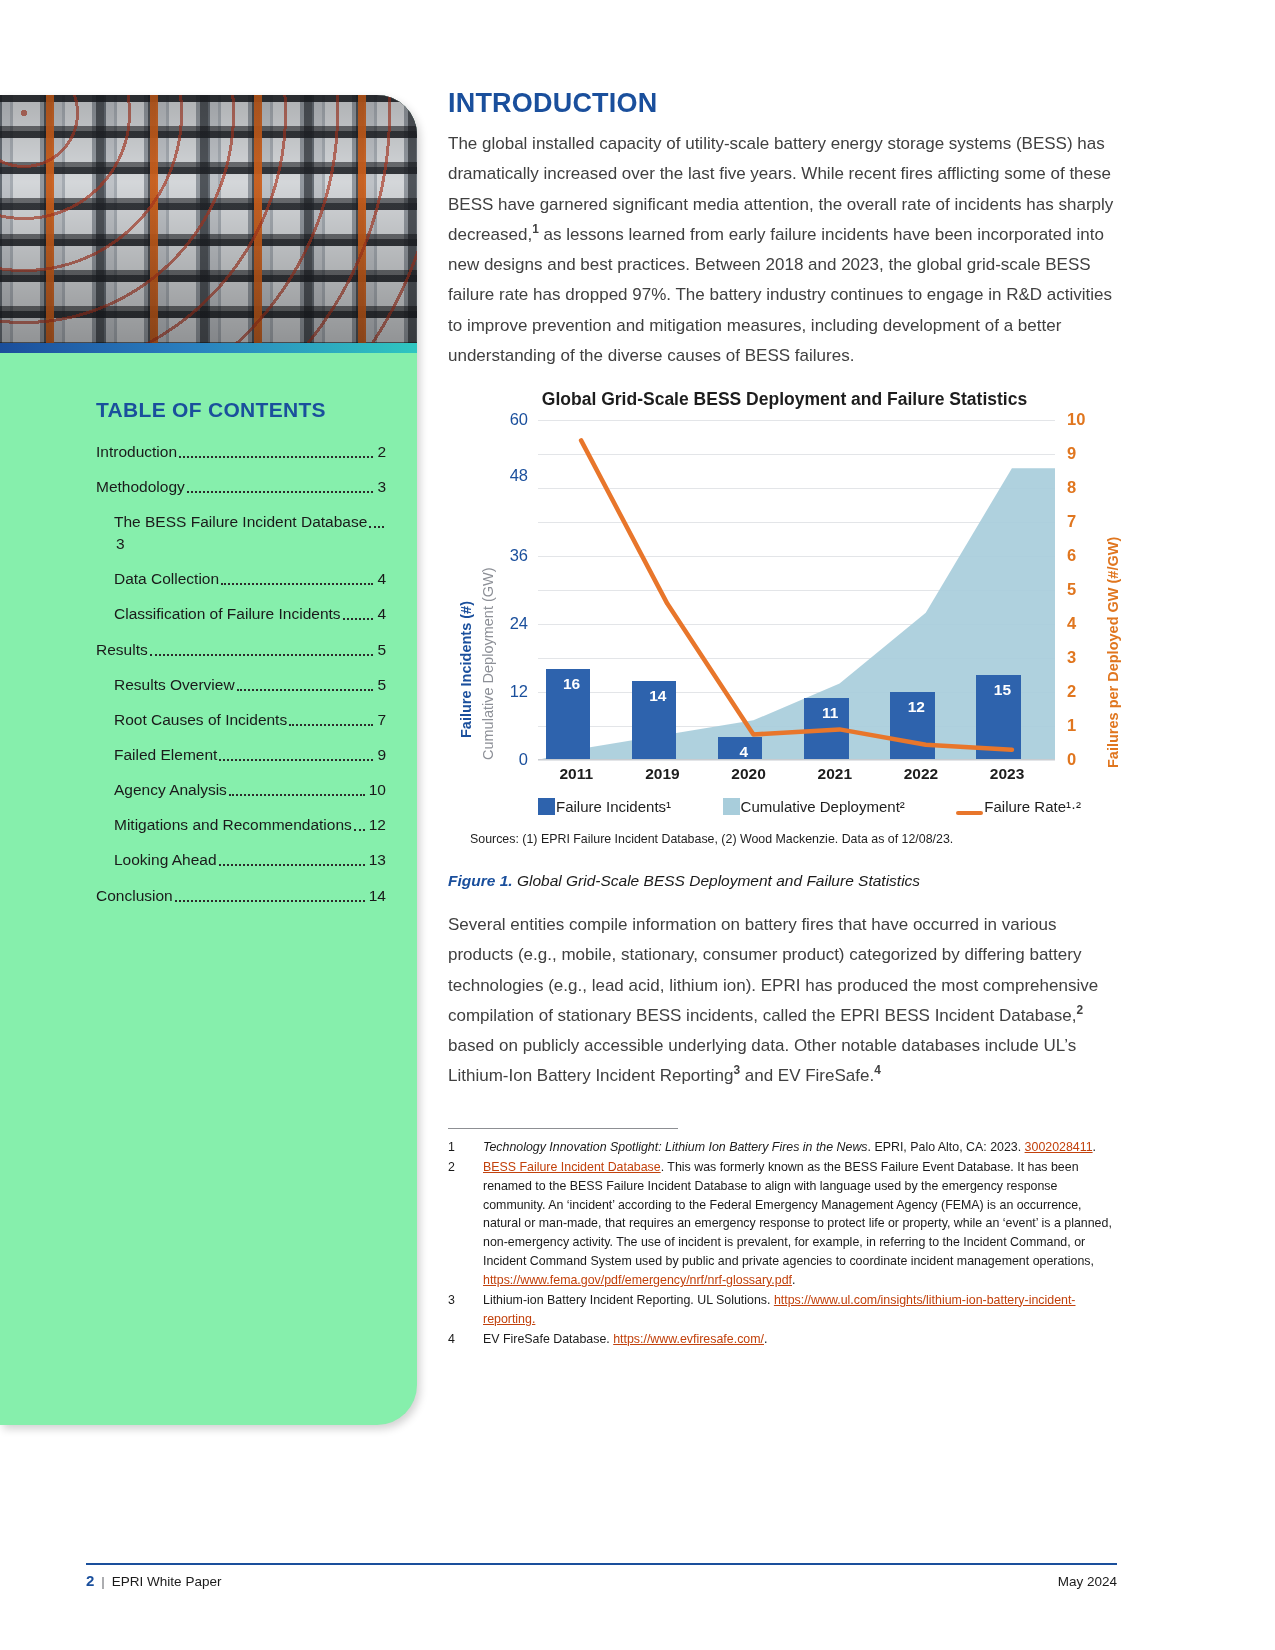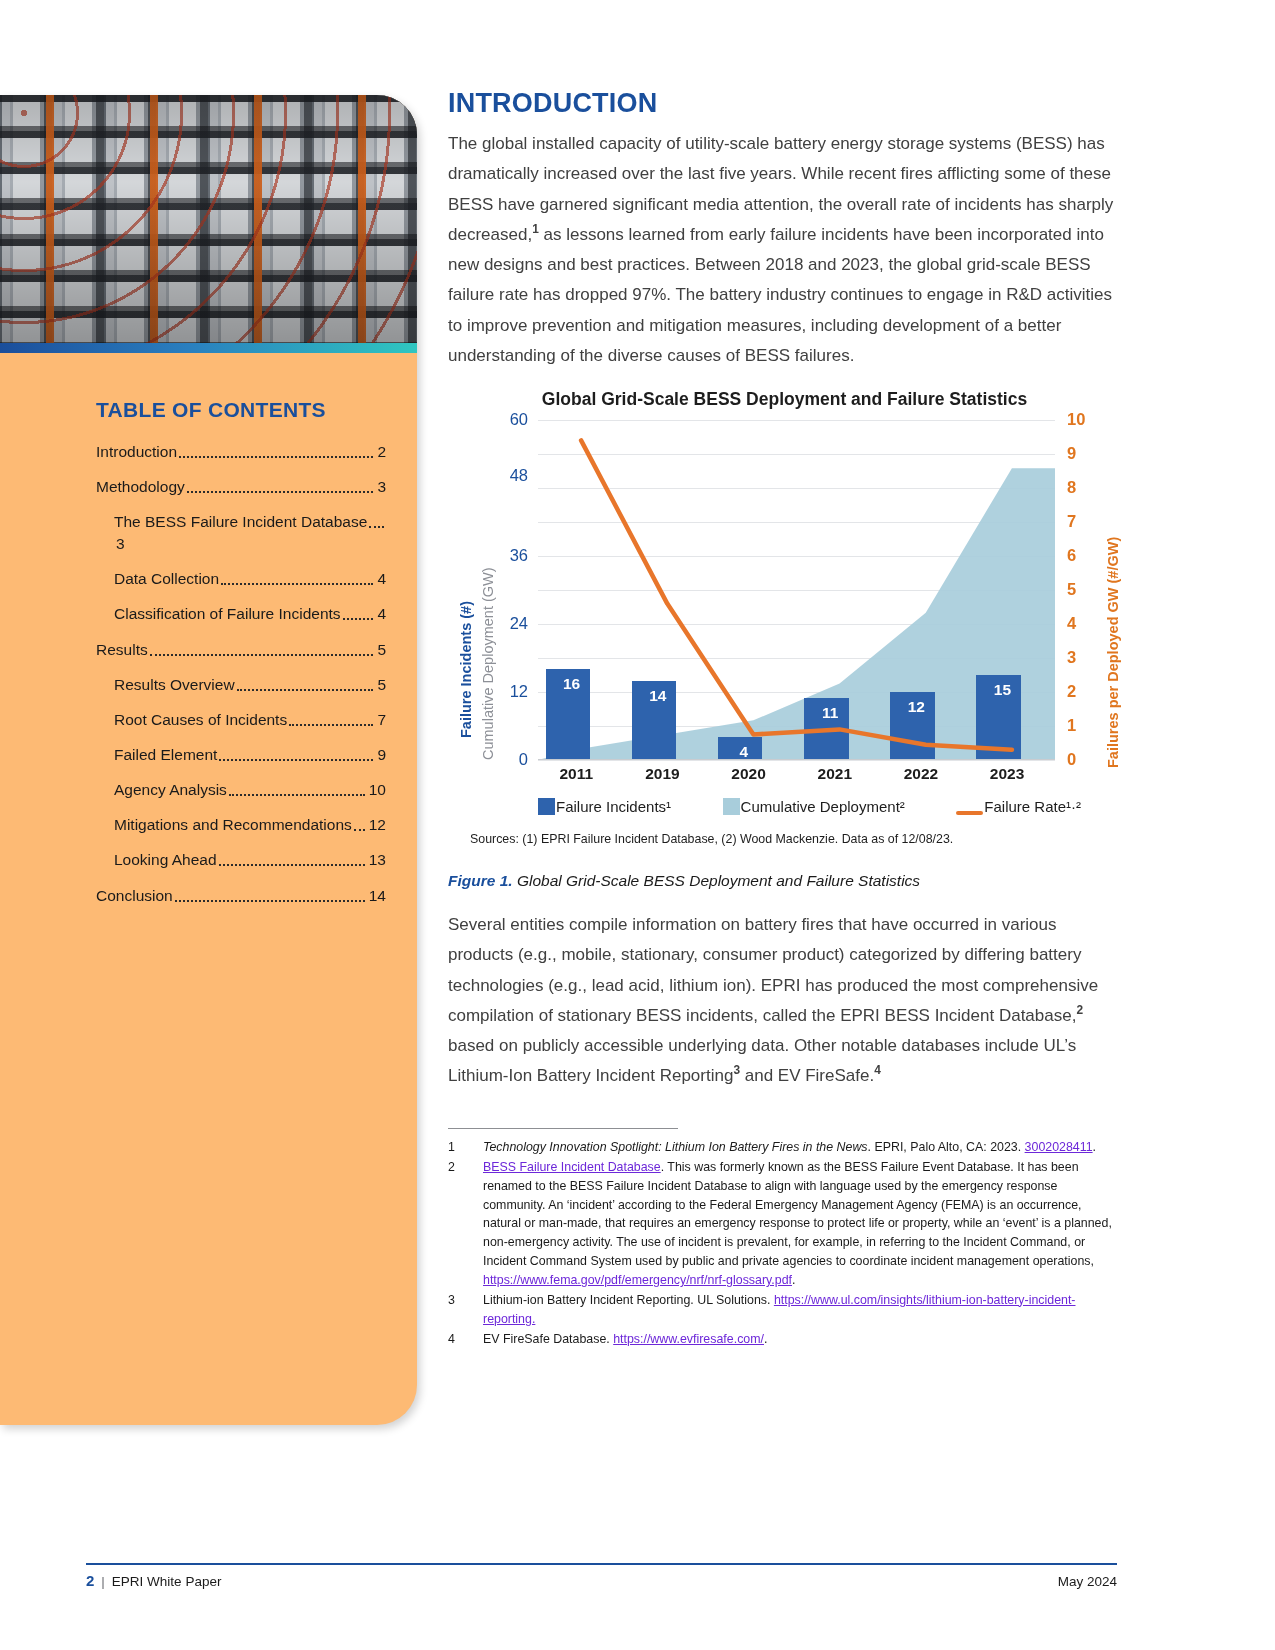--- a/index.html
+++ b/index.html
@@ -13,21 +13,21 @@
     overflow: hidden;
   }
 
   
   .sidebar {
     position: absolute;
     left: 0;
     top: 95px;
     width: 417px;
     height: 1330px;
-    background: #fdba74;
+    background: #86efac;
     border-top-right-radius: 40px;
     border-bottom-right-radius: 40px;
     box-shadow: 3px 4px 9px rgba(0,0,0,0.18);
   }
 
   .hero-photo {
     position: absolute;
     left: 0;
     top: 0;
     width: 417px;
@@ -297,21 +297,21 @@
     display: flex;
     font-size: 12.4px;
     line-height: 1.52;
     color: #1b1b1b;
     margin-bottom: 1px;
   }
   .fn-num { width: 35px; flex: none; }
   .fn-txt { flex: 1; }
   .fn-txt i { font-style: italic; }
   a.link {
-    color: #6d28d9;
+    color: #c2410c;
     text-decoration: underline;
   }
 
   
   .footer-rule {
     position: absolute;
     left: 86px; top: 1563px;
     width: 1031px; height: 2px;
     background: #1a4f9c;
   }

